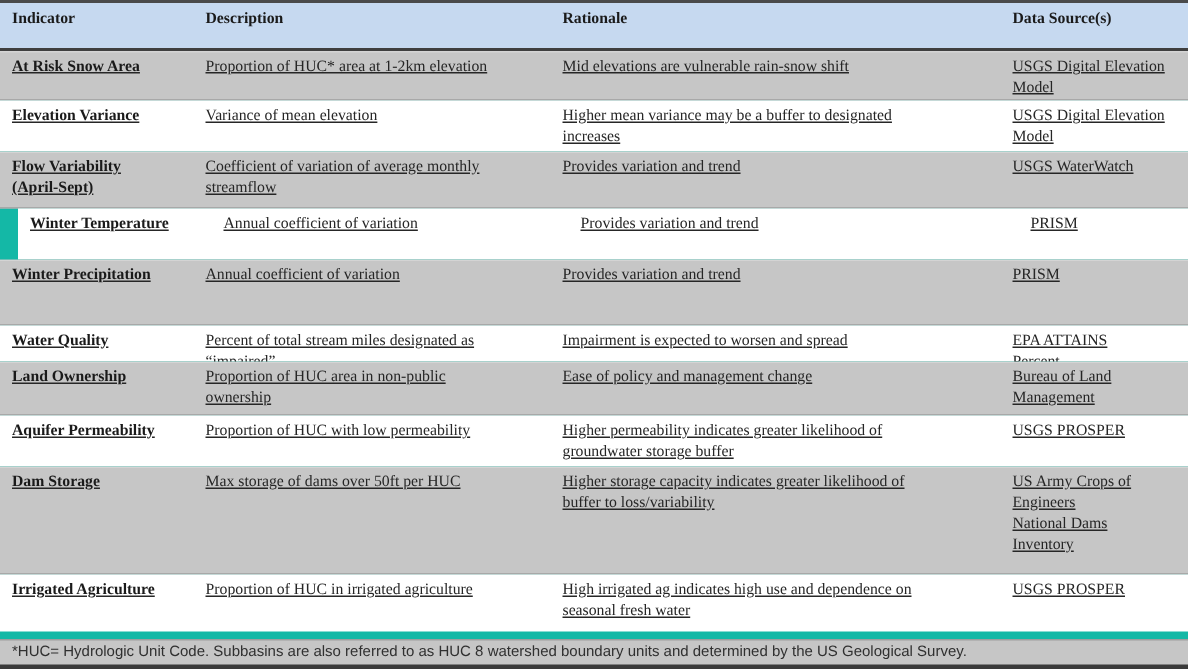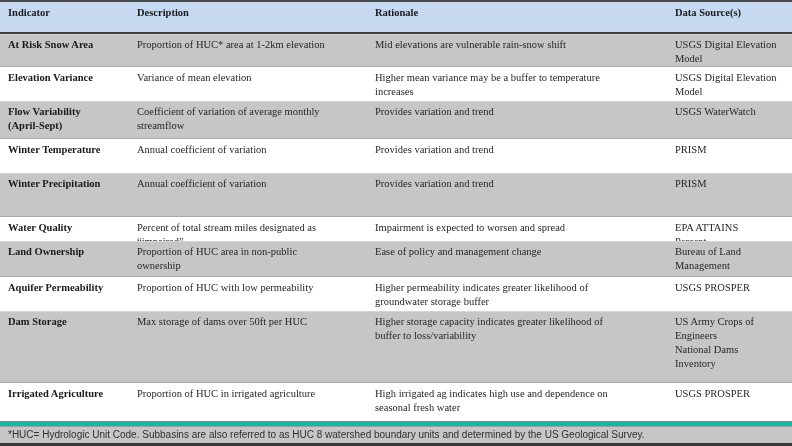--- a/index.html
+++ b/index.html
@@ -37,30 +37,30 @@
     box-sizing: border-box;
     padding: 4px 8px 2px 7px;
     font-size: 10.5px;
     line-height: 14px;
     white-space: pre-line;
     overflow: hidden;
   }
   .cell.c1 { padding-left: 8px; font-weight: bold; color: #1a1a1a; }
   
   #rows { flex: 0 0 auto; }
-  .row { overflow: hidden; }
+  .row { overflow: hidden; text-decoration: underline; }
   .row.shaded {
     background: #c6c6c6;
     box-shadow: inset 0 1px 0 #d4d4d4, inset 0 -1px 0 #a8a8a8;
   }
   .row.plain { background: #ffffff; }
   #rows .row:nth-child(1)  { height: 33px; }
   #rows .row:nth-child(2)  { height: 34px; }
   #rows .row:nth-child(3)  { height: 38px; }
-  #rows .row:nth-child(4)  { height: 34px; }
+  #rows .row:nth-child(4)  { height: 34px; margin-left: 12px; }
   #rows .row:nth-child(5)  { height: 44px; }
   #rows .row:nth-child(6)  { height: 24px; }
   #rows .row:nth-child(7)  { height: 36px; }
   #rows .row:nth-child(8)  { height: 34px; }
   #rows .row:nth-child(9)  { height: 72px; }
   #rows .row:nth-child(10) { height: 38px; }
   
   .footnote {
     margin-top: auto;
     flex: 0 0 auto;
@@ -93,21 +93,21 @@
       <div class="grid-row row shaded">
       <div class="cell c1">At Risk Snow Area</div>
       <div class="cell c2">Proportion of HUC* area at 1-2km elevation</div>
       <div class="cell c3">Mid elevations are vulnerable rain-snow shift</div>
       <div class="cell c4">USGS Digital Elevation
 Model</div>
     </div>
       <div class="grid-row row plain">
       <div class="cell c1">Elevation Variance</div>
       <div class="cell c2">Variance of mean elevation</div>
-      <div class="cell c3">Higher mean variance may be a buffer to temperature
+      <div class="cell c3">Higher mean variance may be a buffer to designated
 increases</div>
       <div class="cell c4">USGS Digital Elevation
 Model</div>
     </div>
       <div class="grid-row row shaded">
       <div class="cell c1">Flow Variability
 (April-Sept)</div>
       <div class="cell c2">Coefficient of variation of average monthly
 streamflow</div>
       <div class="cell c3">Provides variation and trend</div>

